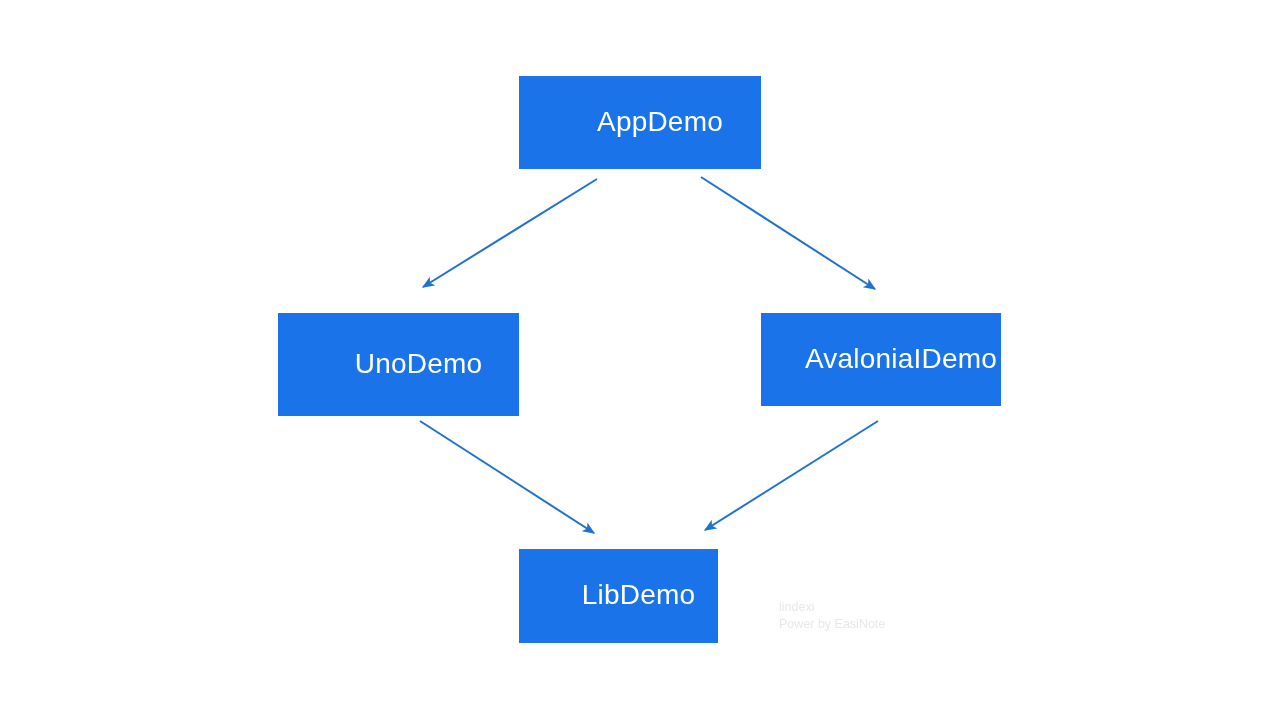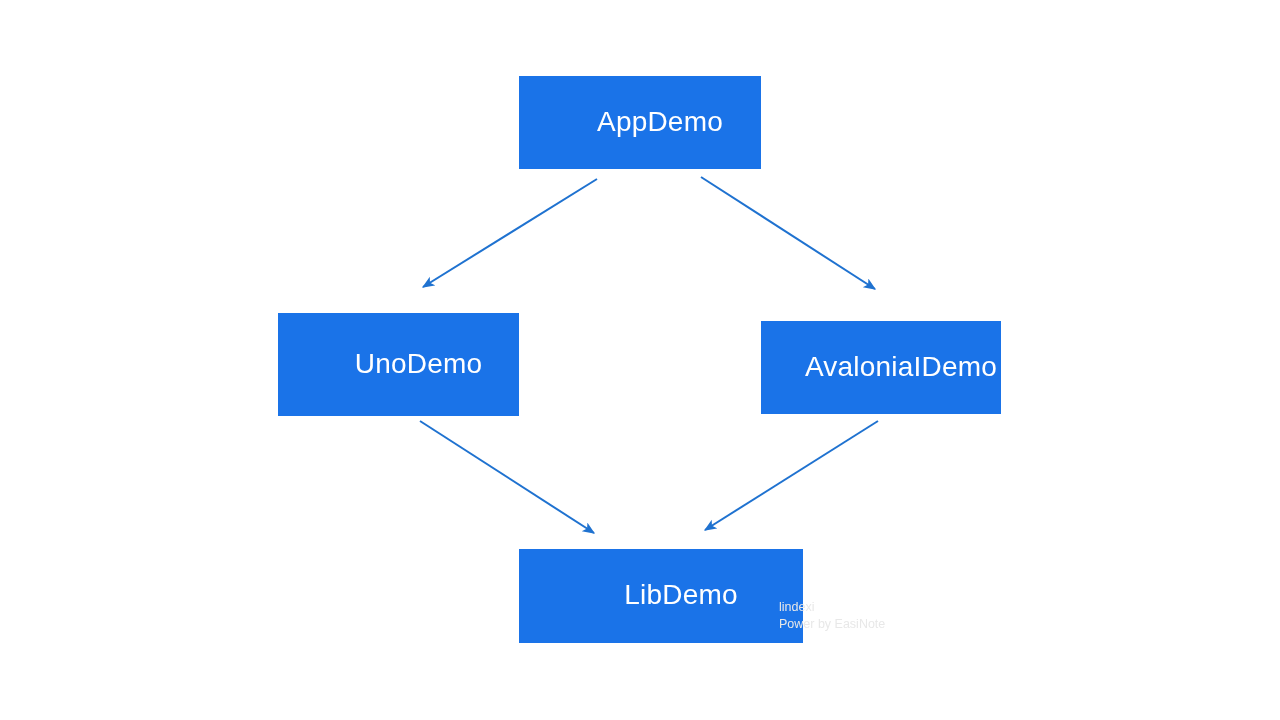--- a/index.html
+++ b/index.html
@@ -57,26 +57,25 @@
     left: 278px;
     top: 313px;
     width: 241px;
     height: 103px;
   }
   #node-avaloniademo {
     left: 761px;
     top: 313px;
     width: 240px;
     height: 93px;
-    margin-top: 8px;
   }
   #node-libdemo {
     left: 519px;
     top: 549px;
-    width: 284px;
+    width: 199px;
     height: 94px;
   }
   #watermark {
     position: absolute;
     left: 779px;
     top: 599px;
     font-family: "Liberation Sans", sans-serif;
     font-size: 12.5px;
     line-height: 17px;
     color: #e8e8e8;

